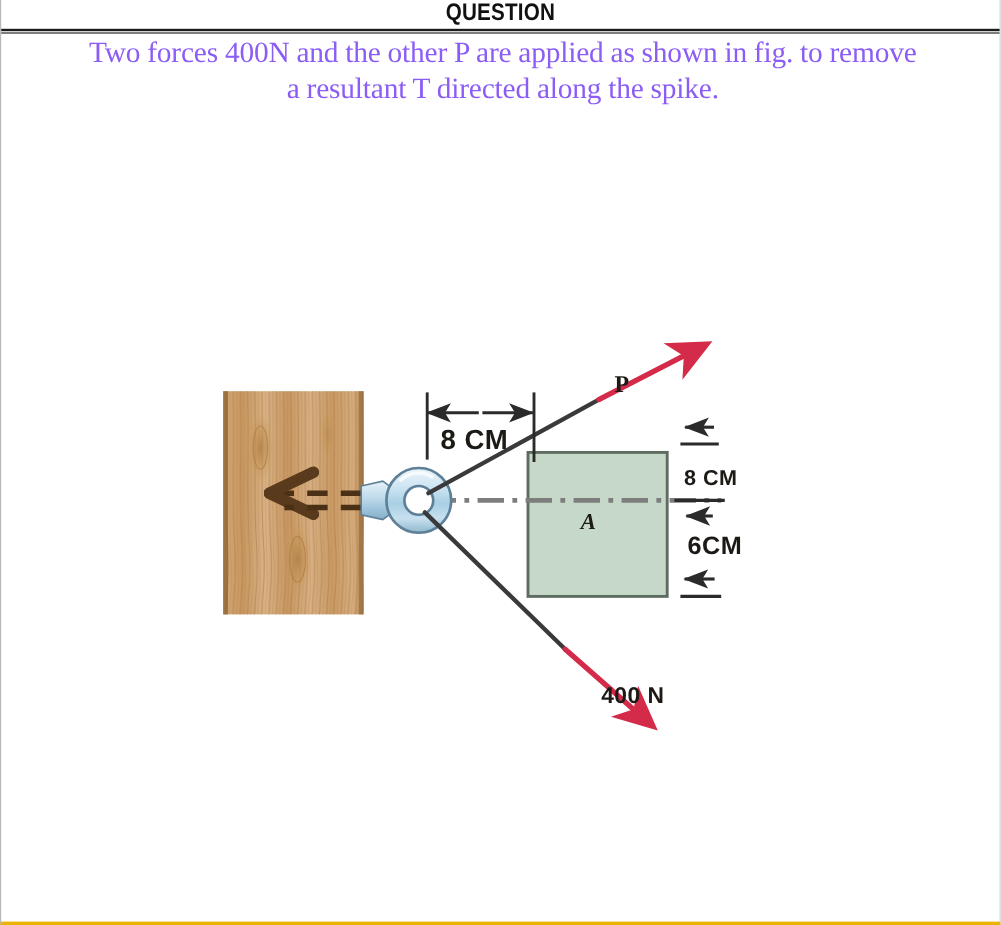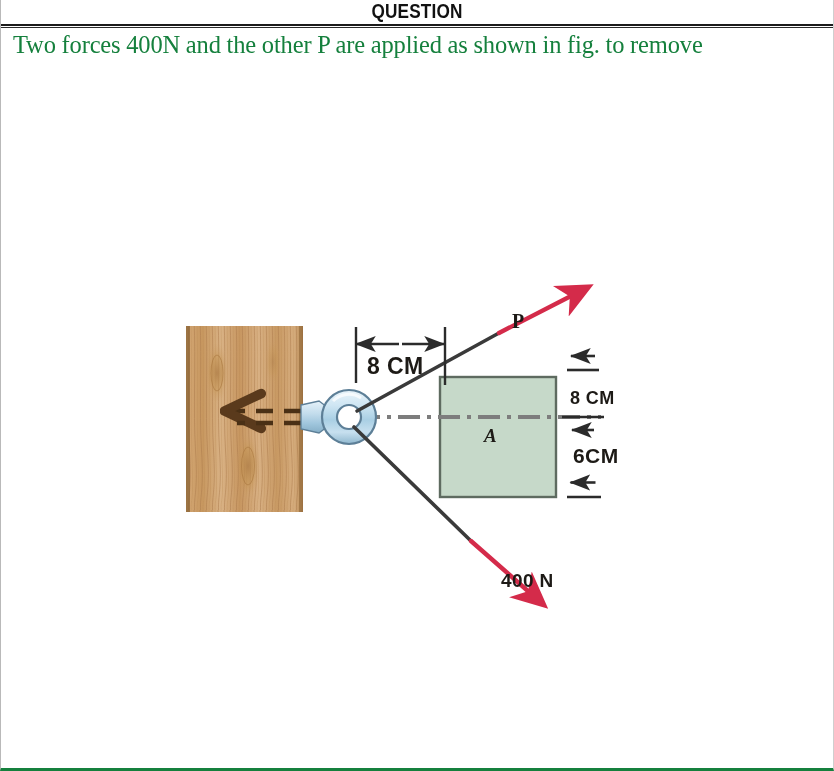--- a/index.html
+++ b/index.html
@@ -15,21 +15,21 @@
     overflow: hidden;
   }
   #page {
     position: relative;
     width: 834px;
     height: 771px;
     background: #ffffff;
     box-sizing: border-box;
     border-left: 1px solid #b9b9b9;
     border-right: 1px solid #cfcfcf;
-    border-bottom: 3px solid #15803d;
+    border-bottom: 3px solid #eab308;
   }
 
   
   #header-band {
     position: absolute;
     left: 0;
     top: 0;
     width: 100%;
     height: 24px;
     text-align: center;
@@ -63,22 +63,23 @@
     left: 12px;
     top: 30px;
     width: 812px;
   }
   #question-body p {
     margin: 0;
     font-size: 24.5px;
     line-height: 29.5px;
     letter-spacing: -0.15px;
     word-spacing: -0.2px;
-    color: #15803d;
+    color: #8b5cf6;
     white-space: nowrap;
+    text-align: center;
   }
 
   
   #figure {
     position: absolute;
     left: 0;
     top: 130px;
     width: 834px;
     height: 600px;
   }
@@ -111,20 +112,21 @@
 
 <div id="page">
 
   <div id="header-band">
     <span id="question-title">QUESTION</span>
   </div>
   <div id="header-rule"></div>
 
   <div id="question-body">
     <p>Two forces 400N and the other P are applied as shown in fig. to remove</p>
+    <p>a resultant T directed along the spike.</p>
   </div>
 
   <div id="figure">
 
     <svg width="834" height="600" viewBox="0 0 834 600" xmlns="http://www.w3.org/2000/svg">
       <defs>
 
         <linearGradient id="woodBase" x1="0" y1="0" x2="1" y2="0">
           <stop offset="0%" stop-color="#d4a876"></stop>
           <stop offset="14%" stop-color="#c7975f"></stop>

